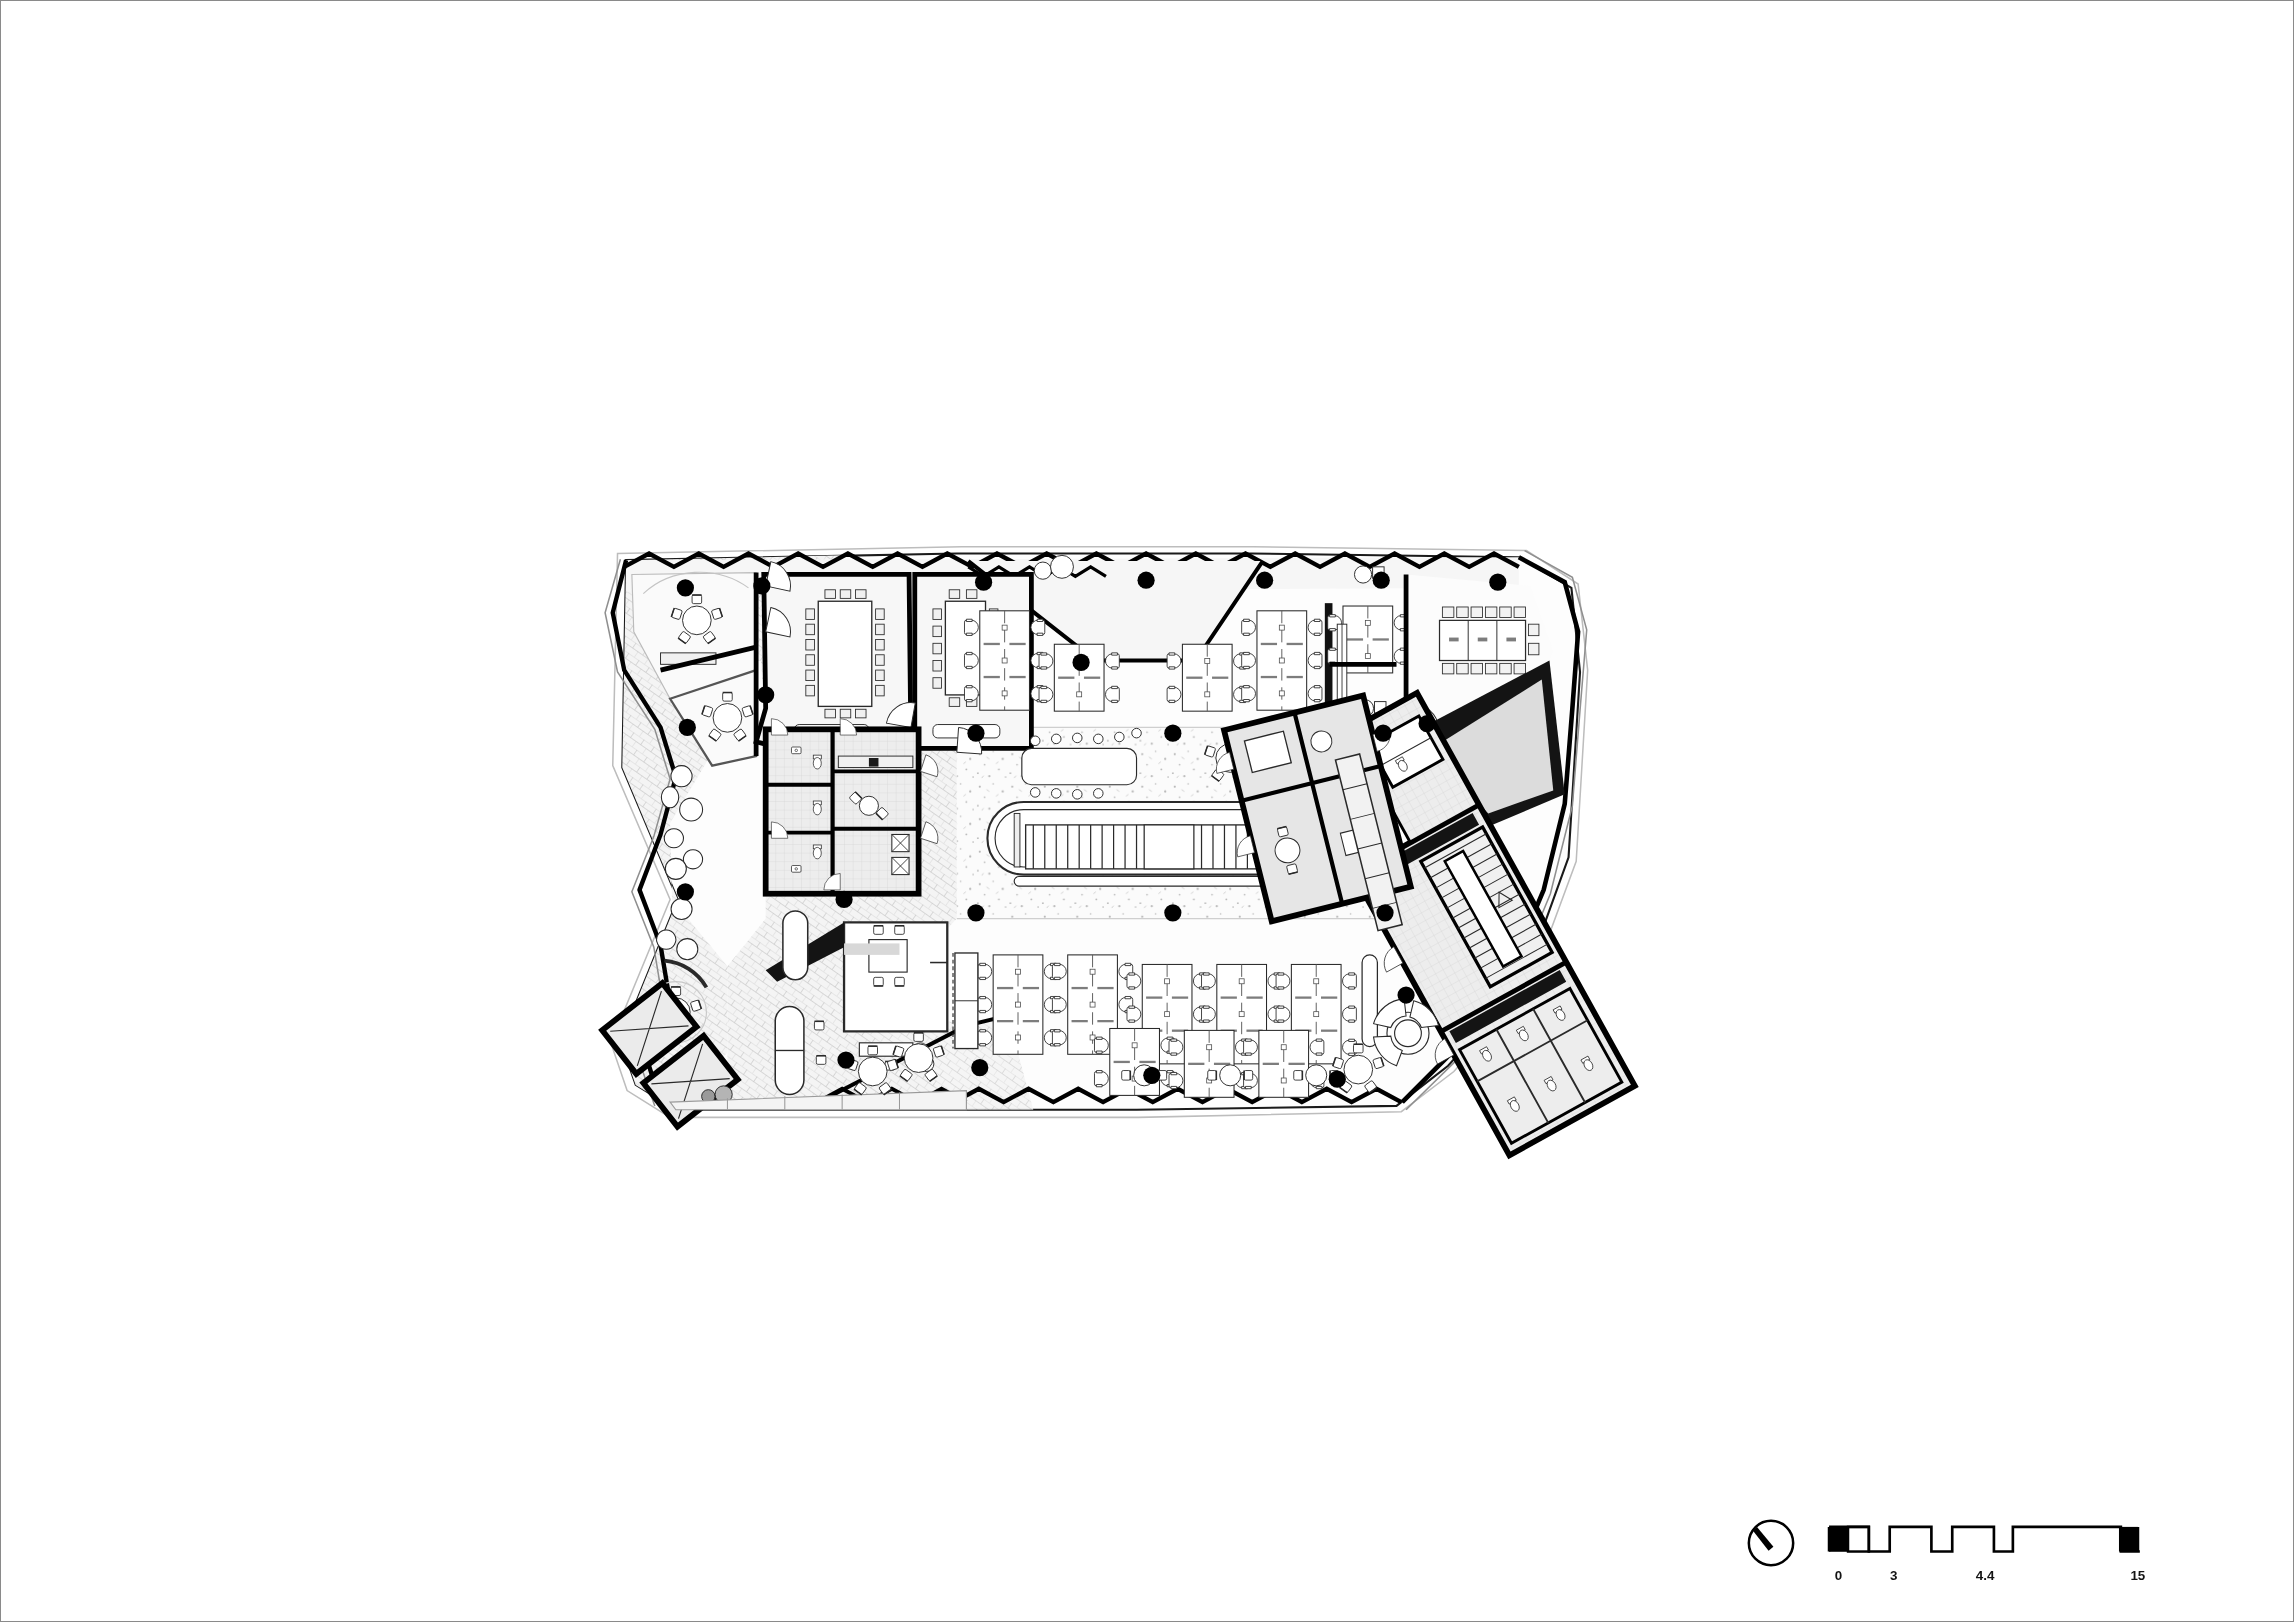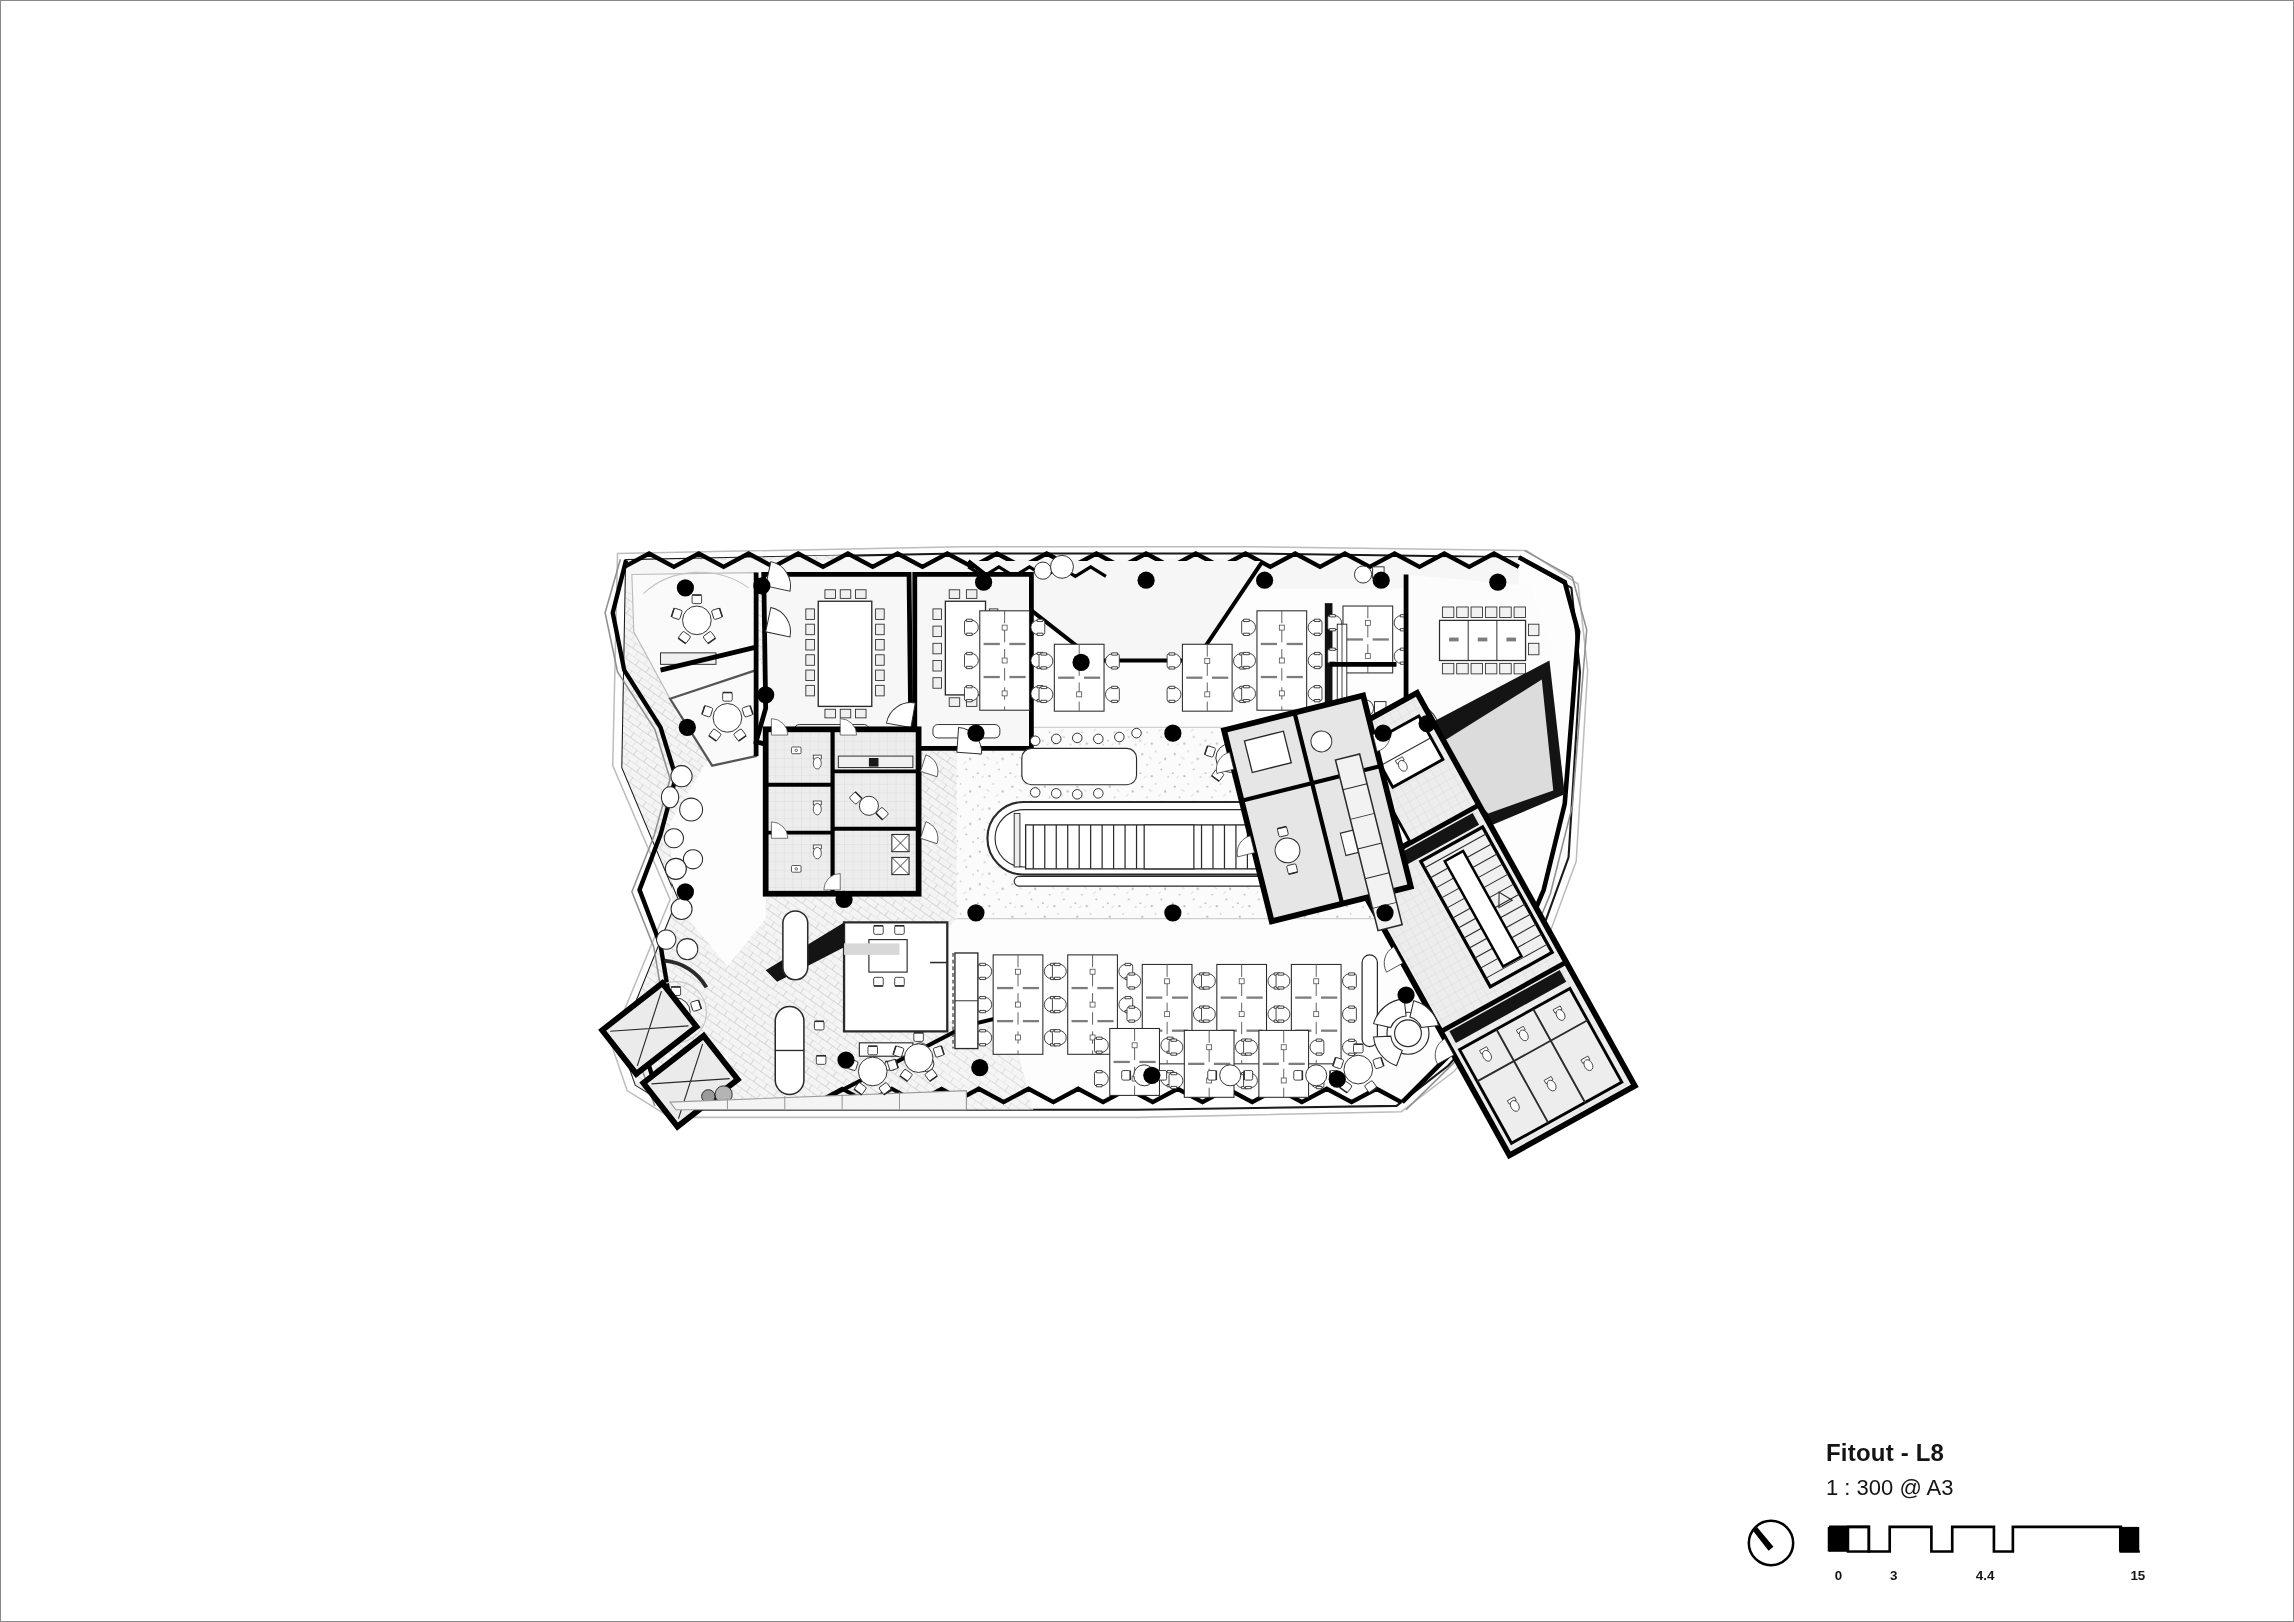--- a/index.html
+++ b/index.html
@@ -838,24 +838,20 @@
         <circle cx="1024" cy="1116" r="9"></circle>
         <circle cx="1204" cy="1124" r="9"></circle>
         <circle cx="1398" cy="1128" r="9"></circle>
         <circle cx="1470" cy="1040" r="9"></circle>
         <circle cx="1492" cy="756" r="9"></circle>
       </g>
 
     </g>
   </svg>
 
-  <div id="titleblock">
-    <div class="tb-title">Fitout - L8</div>
-    <div class="tb-scale">1 : 300 @ A3</div>
-  </div>
 
   <svg id="compass" viewBox="0 0 56 56" xmlns="http://www.w3.org/2000/svg">
     <circle cx="28" cy="28" r="23" fill="#ffffff" stroke="#000000" stroke-width="2.6"></circle>
     <path d="M13.5,11.5 L30.5,32 L25.5,36 L9.5,15.5 Z" fill="#000000"></path>
   </svg>
 
   <div id="scalebar-wrap">
     <svg width="315" height="36" viewBox="0 0 330 38" xmlns="http://www.w3.org/2000/svg">
 
       <rect x="2" y="2" width="20" height="26" fill="#000000"></rect>

